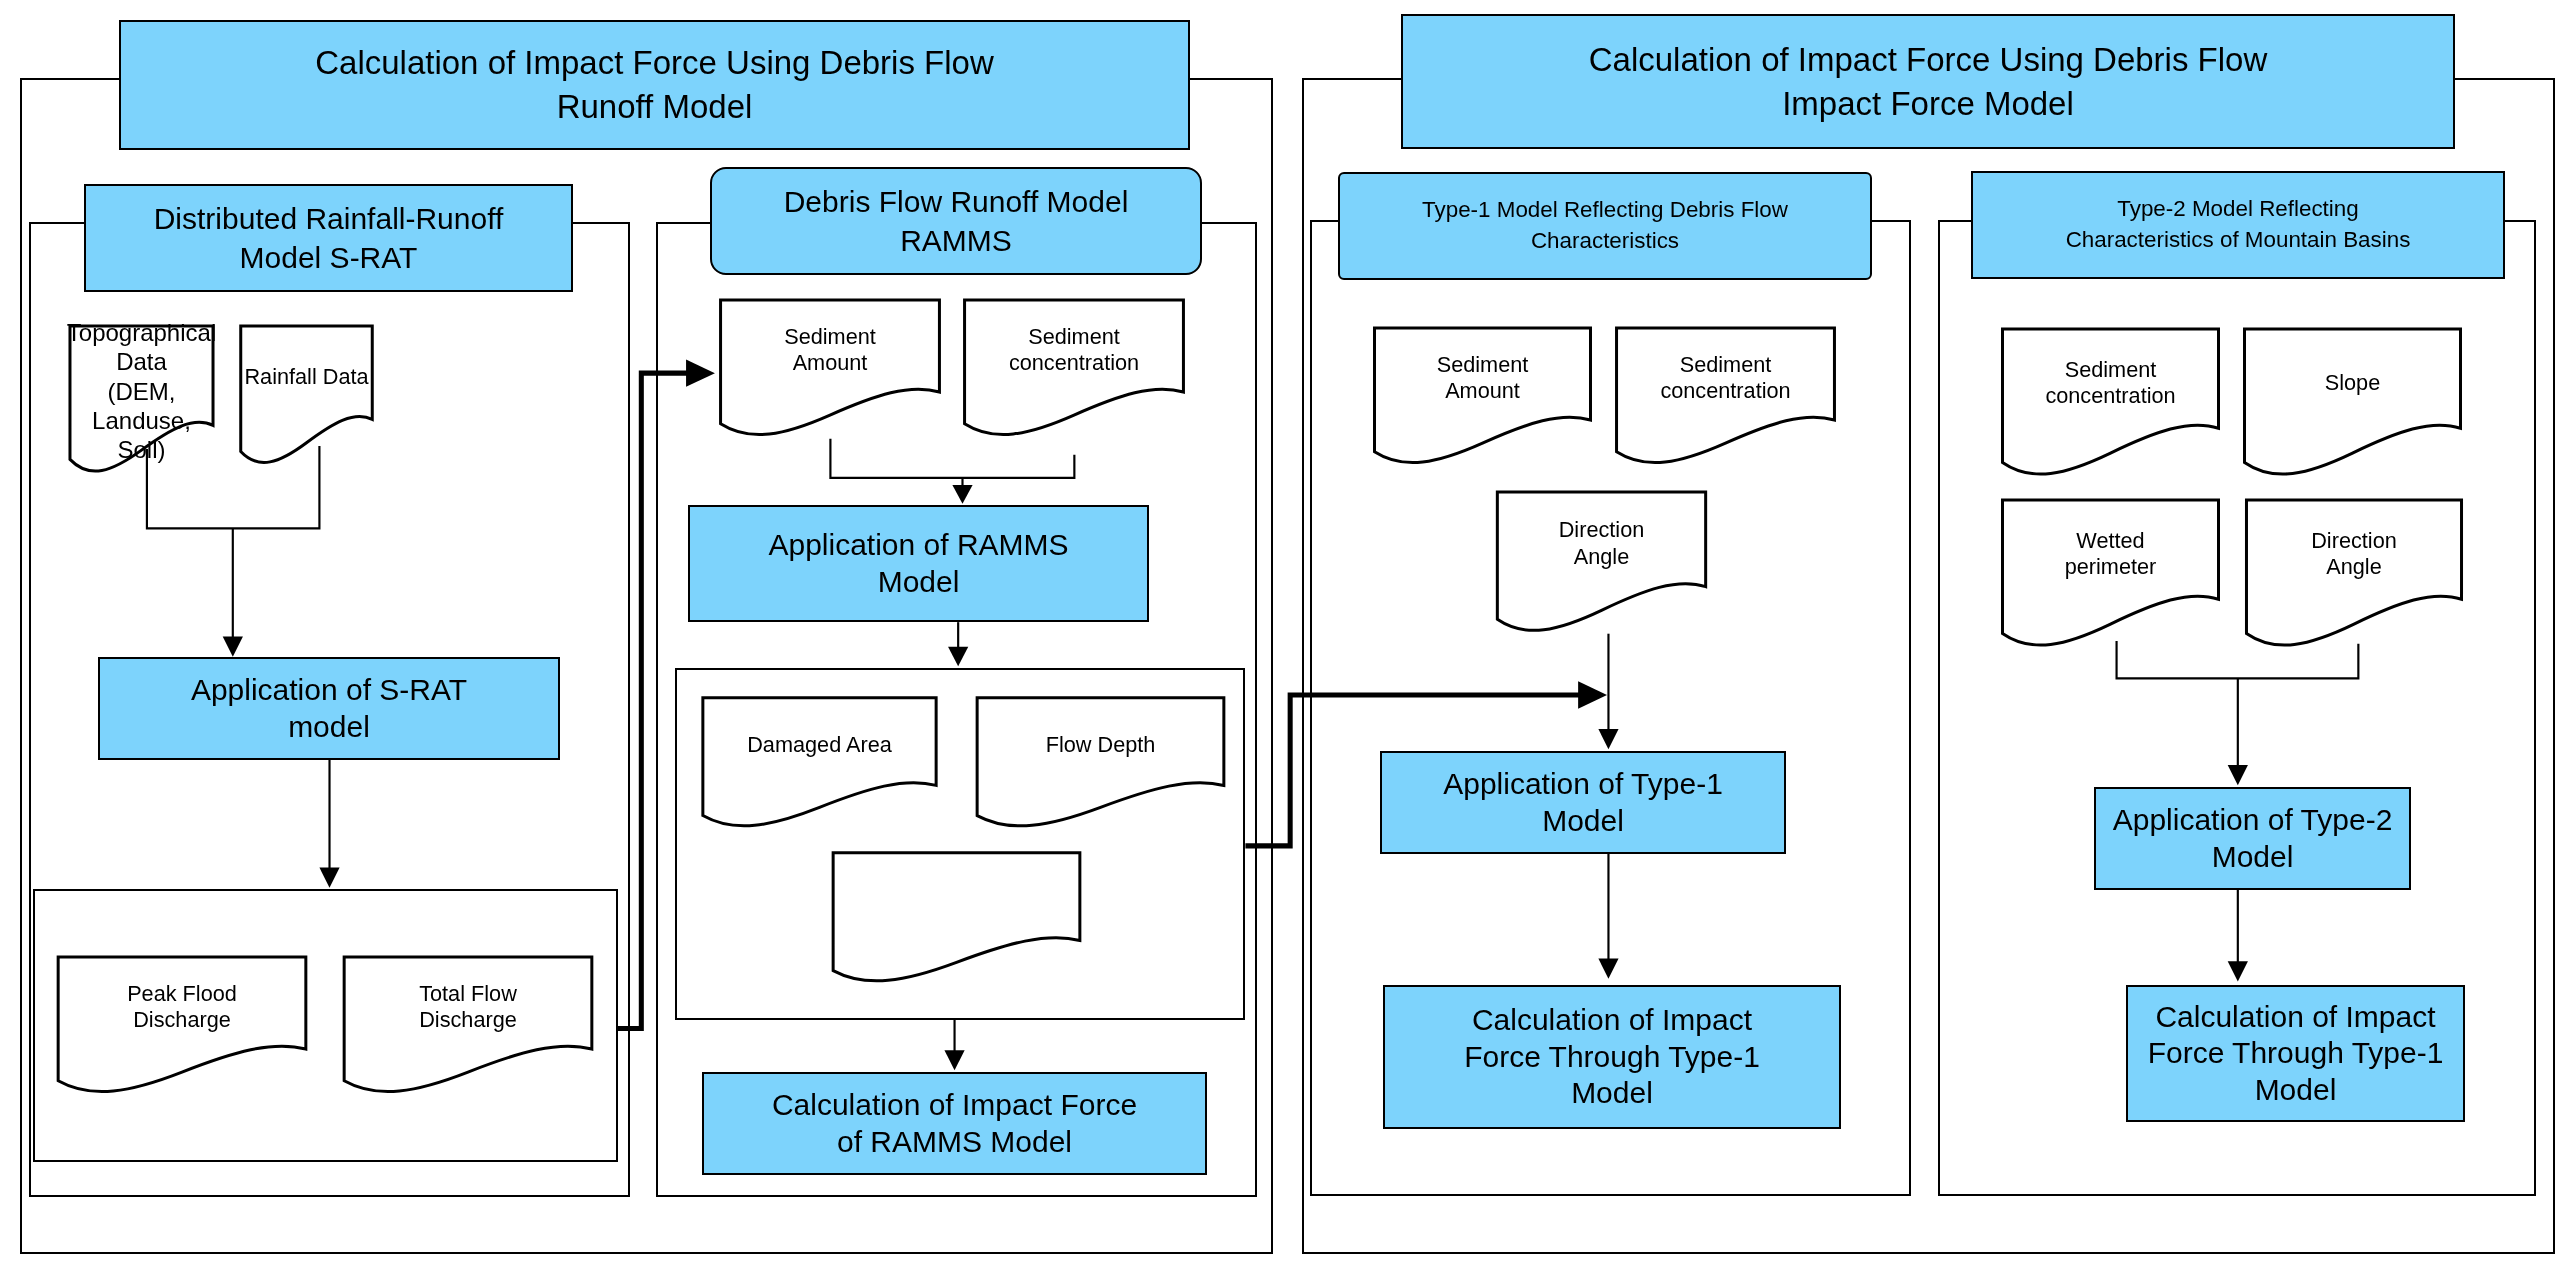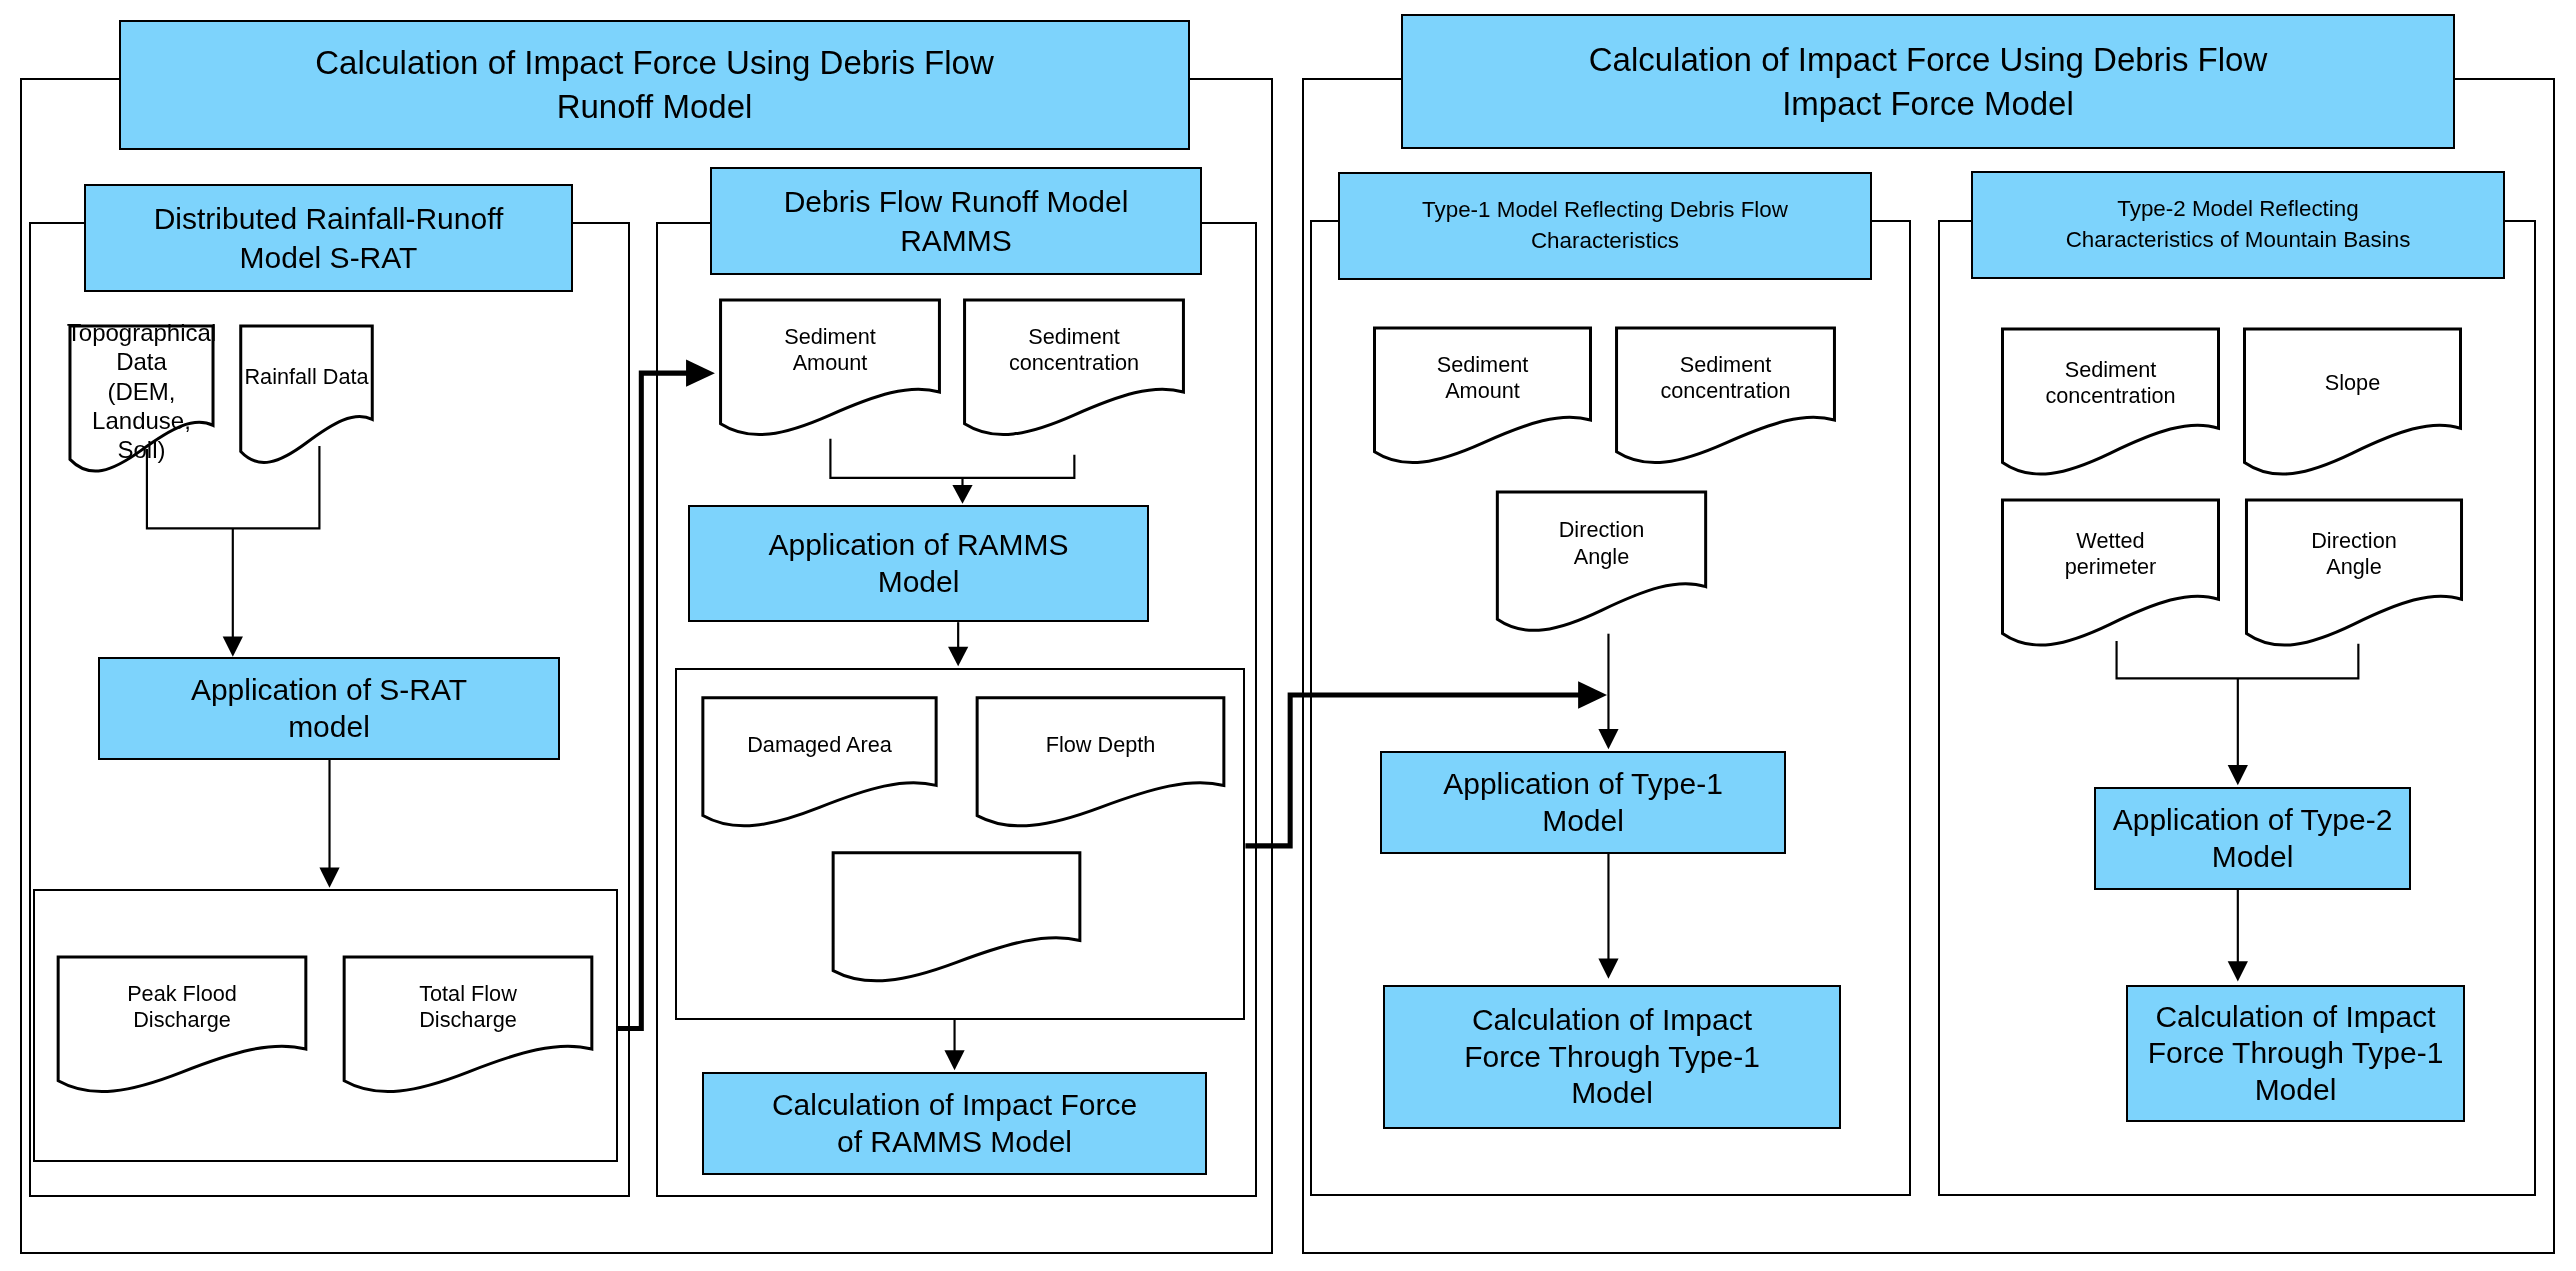--- a/index.html
+++ b/index.html
@@ -42,25 +42,25 @@
   </div>
   <div class="abs procbox" style="left:1401px;top:14.4px;width:1054px;height:135px;">
     <div class="lbl title">Calculation of Impact Force Using Debris Flow
 Impact Force Model</div>
   </div>
 
   <div class="abs procbox" style="left:84px;top:184px;width:489px;height:108px;">
     <div class="lbl hdr-lg">Distributed Rainfall-Runoff
 Model S-RAT</div>
   </div>
-  <div class="abs procbox" style="left:710px;top:167px;width:492px;height:108px;">
+  <div class="abs procbox" style="left:710px;top:167px;width:492px;height:108px;border-radius:16px;">
     <div class="lbl hdr-lg">Debris Flow Runoff Model
 RAMMS</div>
   </div>
-  <div class="abs procbox" style="left:1338px;top:172px;width:534px;height:108px;">
+  <div class="abs procbox" style="left:1338px;top:172px;width:534px;height:108px;border-radius:6px;">
     <div class="lbl hdr-sm">Type-1 Model Reflecting Debris Flow
 Characteristics</div>
   </div>
   <div class="abs procbox" style="left:1971px;top:171px;width:534px;height:108px;">
     <div class="lbl hdr-sm">Type-2 Model Reflecting
 Characteristics of Mountain Basins</div>
   </div>
 
   <div class="abs docbox doc-sm" style="left:67px;top:323px;width:149px;height:155px;">
     <svg viewBox="0 0 100 100" preserveAspectRatio="none">

